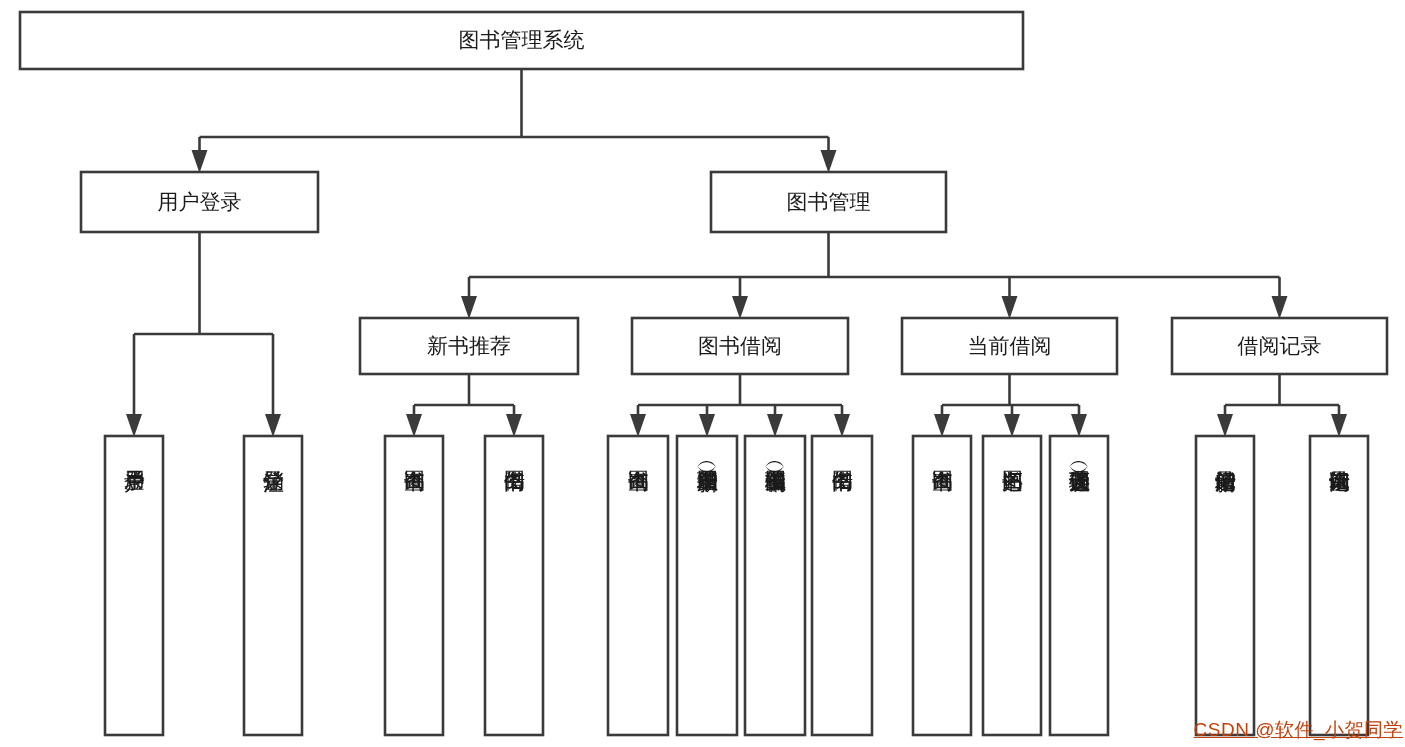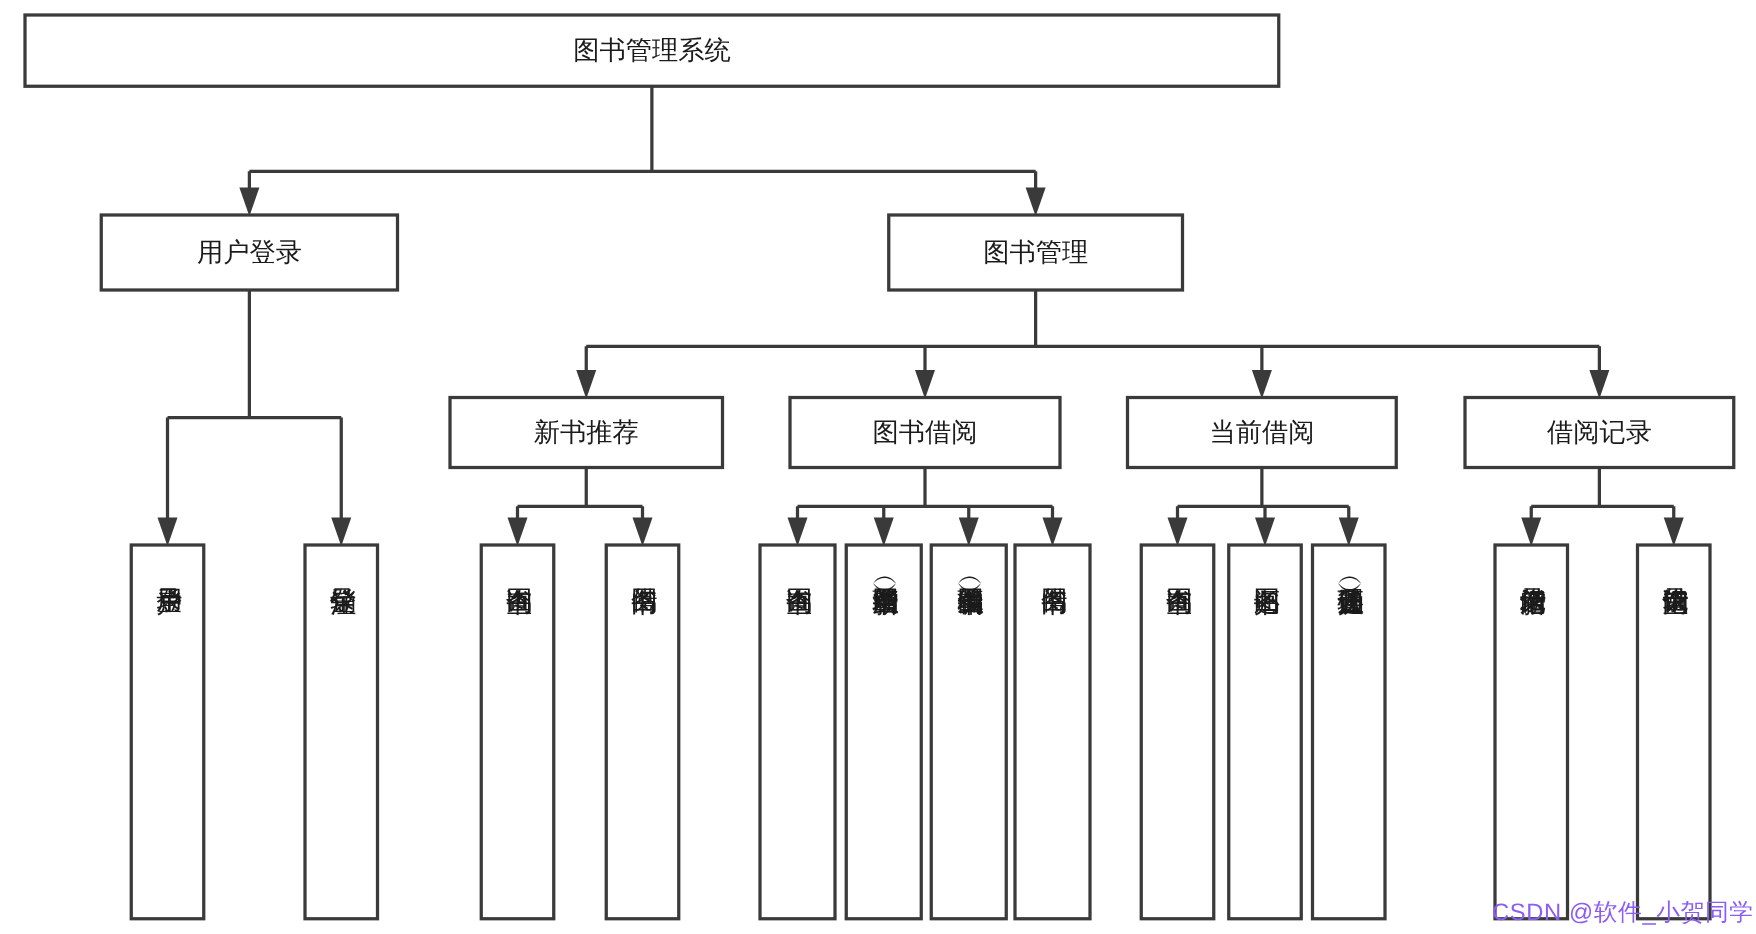--- a/index.html
+++ b/index.html
@@ -55,24 +55,25 @@
     text-orientation: upright;
     text-anchor: middle;
     white-space: pre;
   }
   .watermark {
     position: absolute;
     right: 14px;
     bottom: 4px;
     font-family: "Liberation Sans", "DejaVu Sans", sans-serif;
     font-size: 19px;
-    color: #8b5cf6;
+    color: #c2410c;
     letter-spacing: 0.5px;
     user-select: none;
     pointer-events: none;
+    text-decoration: underline;
   }
 </style>
 </head>
 <body>
 
 <div id="canvas">
   <svg id="diagram" viewBox="0 0 1405 747">
     <g id="connector-layer">
         <path d="M 521.5 69 L 521.5 137" class="connector"></path>
         <path d="M 199.5 137 L 828.5 137" class="connector"></path>

